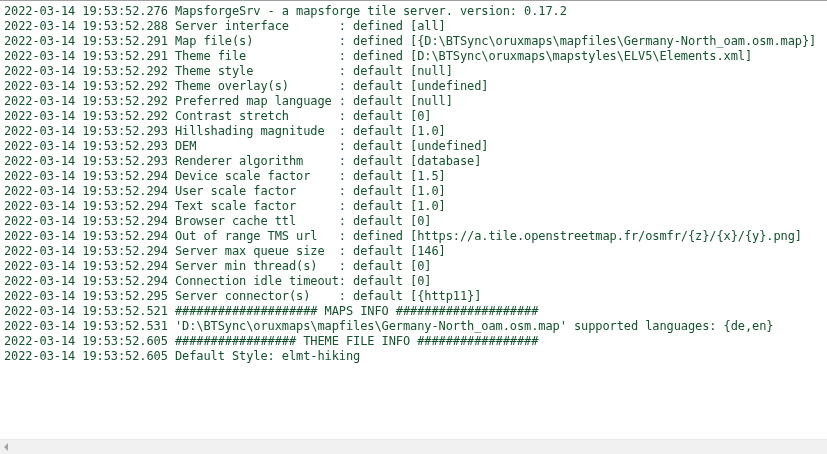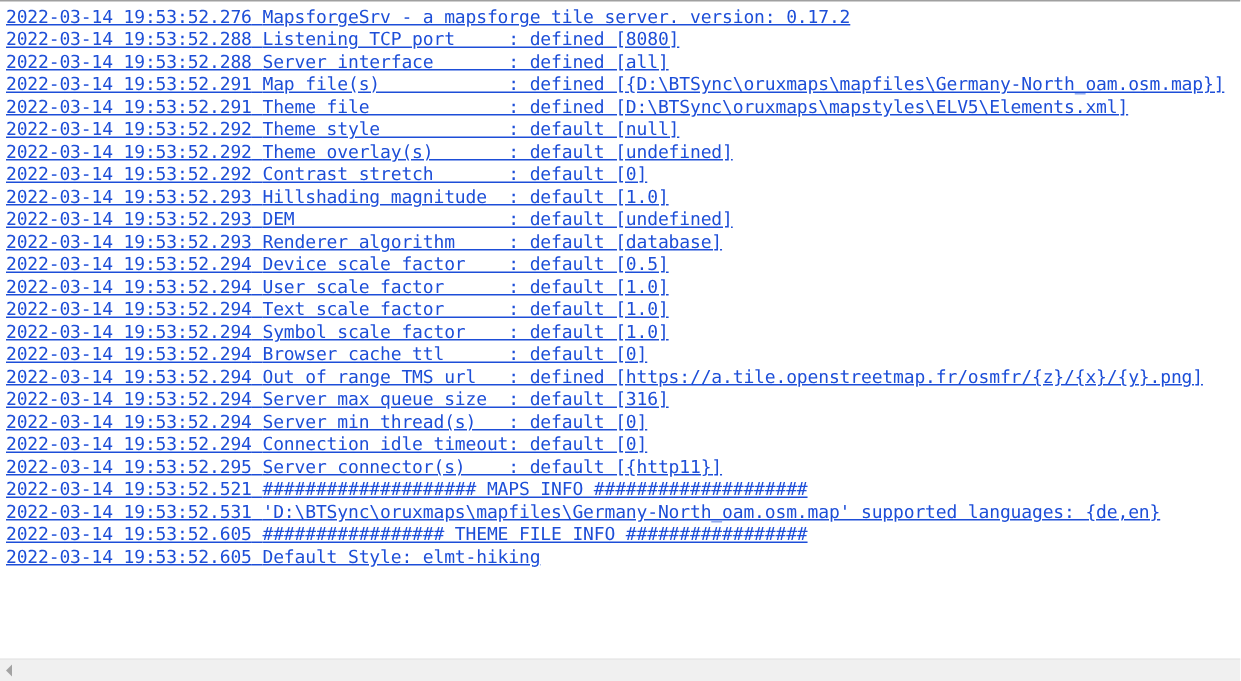--- a/index.html
+++ b/index.html
@@ -32,25 +32,24 @@
     top: 4px;
     width: 827px;
     height: 434px;
     overflow: hidden;
   }
   .log-line {
     font-family: "DejaVu Sans Mono", "Liberation Mono", monospace;
     font-size: 12px;
     line-height: 15px;
     height: 15px;
-    color: #1d4ed8;
+    color: #14532d;
     white-space: pre;
     padding-left: 4px;
     letter-spacing: -0.1px;
-    text-decoration: underline;
   }
   .scrollbar-h {
     position: absolute;
     left: 0;
     top: 439px;
     width: 827px;
     height: 15px;
     background: #f0f0f0;
     border-top: 1px solid #e8e8e8;
   }
@@ -65,37 +64,36 @@
   }
 </style>
 </head>
 <body>
 
 <div class="console">
   <div class="top-edge"></div>
 
   <div class="log-area" id="log-area">
     <div class="log-line"><span>2022-03-14 19:53:52.276</span> <span>MapsforgeSrv - a mapsforge tile server. version: 0.17.2</span></div>
-    <div class="log-line"><span>2022-03-14 19:53:52.288</span> <span>Listening TCP port     : defined [8080]</span></div>
     <div class="log-line"><span>2022-03-14 19:53:52.288</span> <span>Server interface       : defined [all]</span></div>
     <div class="log-line"><span>2022-03-14 19:53:52.291</span> <span>Map file(s)            : defined [{D:\BTSync\oruxmaps\mapfiles\Germany-North_oam.osm.map}]</span></div>
     <div class="log-line"><span>2022-03-14 19:53:52.291</span> <span>Theme file             : defined [D:\BTSync\oruxmaps\mapstyles\ELV5\Elements.xml]</span></div>
     <div class="log-line"><span>2022-03-14 19:53:52.292</span> <span>Theme style            : default [null]</span></div>
     <div class="log-line"><span>2022-03-14 19:53:52.292</span> <span>Theme overlay(s)       : default [undefined]</span></div>
+    <div class="log-line"><span>2022-03-14 19:53:52.292</span> <span>Preferred map language : default [null]</span></div>
     <div class="log-line"><span>2022-03-14 19:53:52.292</span> <span>Contrast stretch       : default [0]</span></div>
     <div class="log-line"><span>2022-03-14 19:53:52.293</span> <span>Hillshading magnitude  : default [1.0]</span></div>
     <div class="log-line"><span>2022-03-14 19:53:52.293</span> <span>DEM                    : default [undefined]</span></div>
     <div class="log-line"><span>2022-03-14 19:53:52.293</span> <span>Renderer algorithm     : default [database]</span></div>
-    <div class="log-line"><span>2022-03-14 19:53:52.294</span> <span>Device scale factor    : default [0.5]</span></div>
+    <div class="log-line"><span>2022-03-14 19:53:52.294</span> <span>Device scale factor    : default [1.5]</span></div>
     <div class="log-line"><span>2022-03-14 19:53:52.294</span> <span>User scale factor      : default [1.0]</span></div>
     <div class="log-line"><span>2022-03-14 19:53:52.294</span> <span>Text scale factor      : default [1.0]</span></div>
-    <div class="log-line"><span>2022-03-14 19:53:52.294</span> <span>Symbol scale factor    : default [1.0]</span></div>
     <div class="log-line"><span>2022-03-14 19:53:52.294</span> <span>Browser cache ttl      : default [0]</span></div>
     <div class="log-line"><span>2022-03-14 19:53:52.294</span> <span>Out of range TMS url   : defined [https://a.tile.openstreetmap.fr/osmfr/{z}/{x}/{y}.png]</span></div>
-    <div class="log-line"><span>2022-03-14 19:53:52.294</span> <span>Server max queue size  : default [316]</span></div>
+    <div class="log-line"><span>2022-03-14 19:53:52.294</span> <span>Server max queue size  : default [146]</span></div>
     <div class="log-line"><span>2022-03-14 19:53:52.294</span> <span>Server min thread(s)   : default [0]</span></div>
     <div class="log-line"><span>2022-03-14 19:53:52.294</span> <span>Connection idle timeout: default [0]</span></div>
     <div class="log-line"><span>2022-03-14 19:53:52.295</span> <span>Server connector(s)    : default [{http11}]</span></div>
     <div class="log-line"><span>2022-03-14 19:53:52.521</span> <span>#################### MAPS INFO ####################</span></div>
     <div class="log-line"><span>2022-03-14 19:53:52.531</span> <span>'D:\BTSync\oruxmaps\mapfiles\Germany-North_oam.osm.map' supported languages: {de,en}</span></div>
     <div class="log-line"><span>2022-03-14 19:53:52.605</span> <span>################# THEME FILE INFO #################</span></div>
     <div class="log-line"><span>2022-03-14 19:53:52.605</span> <span>Default Style: elmt-hiking</span></div>
   </div>
 
   <div class="scrollbar-h">

